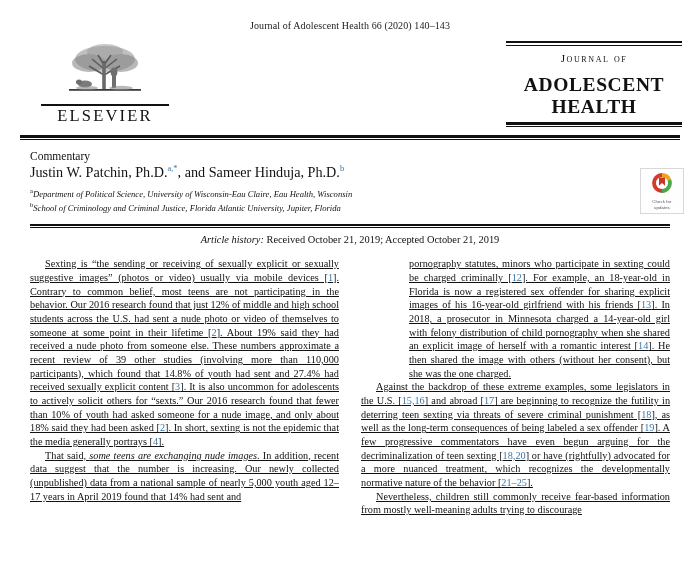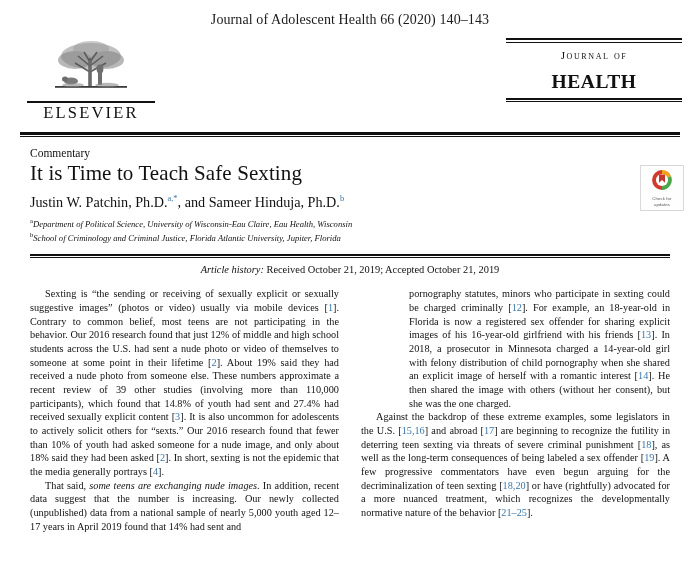--- a/index.html
+++ b/index.html
@@ -12,35 +12,35 @@
     height: 563px;
     font-family: "Liberation Serif", serif;
     color: #000000;
     overflow: hidden;
     position: relative;
   }
 
   
   .running-head {
     text-align: center;
-    font-size: 14px;
+    font-size: 10px;
     color: #1a1a1a;
-    padding-top: 12px;
+    padding-top: 20px;
     letter-spacing: .1px;
   }
 
   
   .masthead {
     position: relative;
     height: 92px;
     margin-top: 8px;
   }
   .logo-block {
     position: absolute;
-    left: 6px;
+    left: 20px;
     top: 0px;
     width: 170px;
     text-align: center;
   }
   .logo-tree {
     display: block;
     margin: 0 auto;
   }
   .logo-rule {
     width: 128px;
@@ -173,20 +173,21 @@
     display: flex;
     gap: 22px;
   }
   .col {
     width: 310px;
     font-size: 10.25px;
     line-height: 1.335;
     text-align: justify;
     color: #111;
     hyphens: none;
+    text-decoration: underline;
   }
   .col p { margin: 0; text-indent: 15px; }
   .col p.noindent { text-indent: 0; margin-left: 48px; }
   .ref { color: #3a76a8; }
   .it { font-style: italic; }
 </style>
 </head>
 <body>
 
 <div class="running-head">Journal of Adolescent Health 66 (2020) 140–143</div>
@@ -221,20 +222,21 @@
     <div class="logo-word">ELSEVIER</div>
   </div>
 
   <div class="journal-block">
     <div class="dbl-rule">
       <div class="thick"></div>
         <div class="gap"></div>
         <div class="thin"></div>
     </div>
     <div class="j-of">Journal of</div>
+    <div class="j-name">ADOLESCENT</div>
     <div class="j-name">HEALTH</div>
     <div class="dbl-rule" style="margin-top:5px">
       <div class="thick"></div>
         <div class="gap"></div>
         <div class="thin"></div>
     </div>
   </div>
 </div>
 
 <div class="page-rule">
@@ -252,21 +254,20 @@
       <path d="M36.5 13.2 A18 18 0 0 1 20 38 L20 20 Z" fill="#4aa84a"></path>
       <path d="M20 38 A18 18 0 0 1 20 2 L20 20 Z" fill="#d23a2e"></path>
       <circle cx="20" cy="20" r="11" fill="#ffffff"></circle>
       <path d="M14.5 10 h11 v15 l-5.5 -5 l-5.5 5 Z" fill="#c0392b"></path>
     </svg>
     <div class="cm-label">Check for</div>
     <div class="cm-label">updates</div>
   </div>
 
   <div class="kicker">Commentary</div>
-  <div class="title">It is Time to Teach Safe Sexting</div>
 
   <div class="authors">
     <span>Justin W. Patchin, Ph.D.</span><sup>a,*</sup><span>, and Sameer Hinduja, Ph.D.</span><sup>b</sup>
   </div>
 
   <div class="affil">
     <sup>a</sup><span>Department of Political Science, University of Wisconsin-Eau Claire, Eau Health, Wisconsin</span>
   </div>
   <div class="affil">
     <sup>b</sup><span>School of Criminology and Criminal Justice, Florida Atlantic University, Jupiter, Florida</span>
@@ -285,14 +286,15 @@
 </div>
 
 <div class="body-wrap">
   <div class="col" id="col-left">
       <p>Sexting is “the sending or receiving of sexually explicit or sexually suggestive images” (photos or video) usually via mobile devices [<span class="ref">1</span>]. Contrary to common belief, most teens are not participating in the behavior. Our 2016 research found that just 12% of middle and high school students across the U.S. had sent a nude photo or video of themselves to someone at some point in their lifetime [<span class="ref">2</span>]. About 19% said they had received a nude photo from someone else. These numbers approximate a recent review of 39 other studies (involving more than 110,000 participants), which found that 14.8% of youth had sent and 27.4% had received sexually explicit content [<span class="ref">3</span>]. It is also uncommon for adolescents to actively solicit others for “sexts.” Our 2016 research found that fewer than 10% of youth had asked someone for a nude image, and only about 18% said they had been asked [<span class="ref">2</span>]. In short, sexting is not the epidemic that the media generally portrays [<span class="ref">4</span>].</p>
       <p>That said, <span class="it">some teens are exchanging nude images</span>. In addition, recent data suggest that the number is increasing. Our newly collected (unpublished) data from a national sample of nearly 5,000 youth aged 12–17 years in April 2019 found that 14% had sent and</p>
     </div>
   <div class="col" id="col-right">
       <p class="noindent">pornography statutes, minors who participate in sexting could be charged criminally [<span class="ref">12</span>]. For example, an 18-year-old in Florida is now a registered sex offender for sharing explicit images of his 16-year-old girlfriend with his friends [<span class="ref">13</span>]. In 2018, a prosecutor in Minnesota charged a 14-year-old girl with felony distribution of child pornography when she shared an explicit image of herself with a romantic interest [<span class="ref">14</span>]. He then shared the image with others (without her consent), but she was the one charged.</p>
       <p>Against the backdrop of these extreme examples, some legislators in the U.S. [<span class="ref">15,16</span>] and abroad [<span class="ref">17</span>] are beginning to recognize the futility in deterring teen sexting via threats of severe criminal punishment [<span class="ref">18</span>], as well as the long-term consequences of being labeled a sex offender [<span class="ref">19</span>]. A few progressive commentators have even begun arguing for the decriminalization of teen sexting [<span class="ref">18,20</span>] or have (rightfully) advocated for a more nuanced treatment, which recognizes the developmentally normative nature of the behavior [<span class="ref">21–25</span>].</p>
+      <p>Nevertheless, children still commonly receive fear-based information from mostly well-meaning adults trying to discourage</p>
     </div>
 </div>
 
 </body></html>

